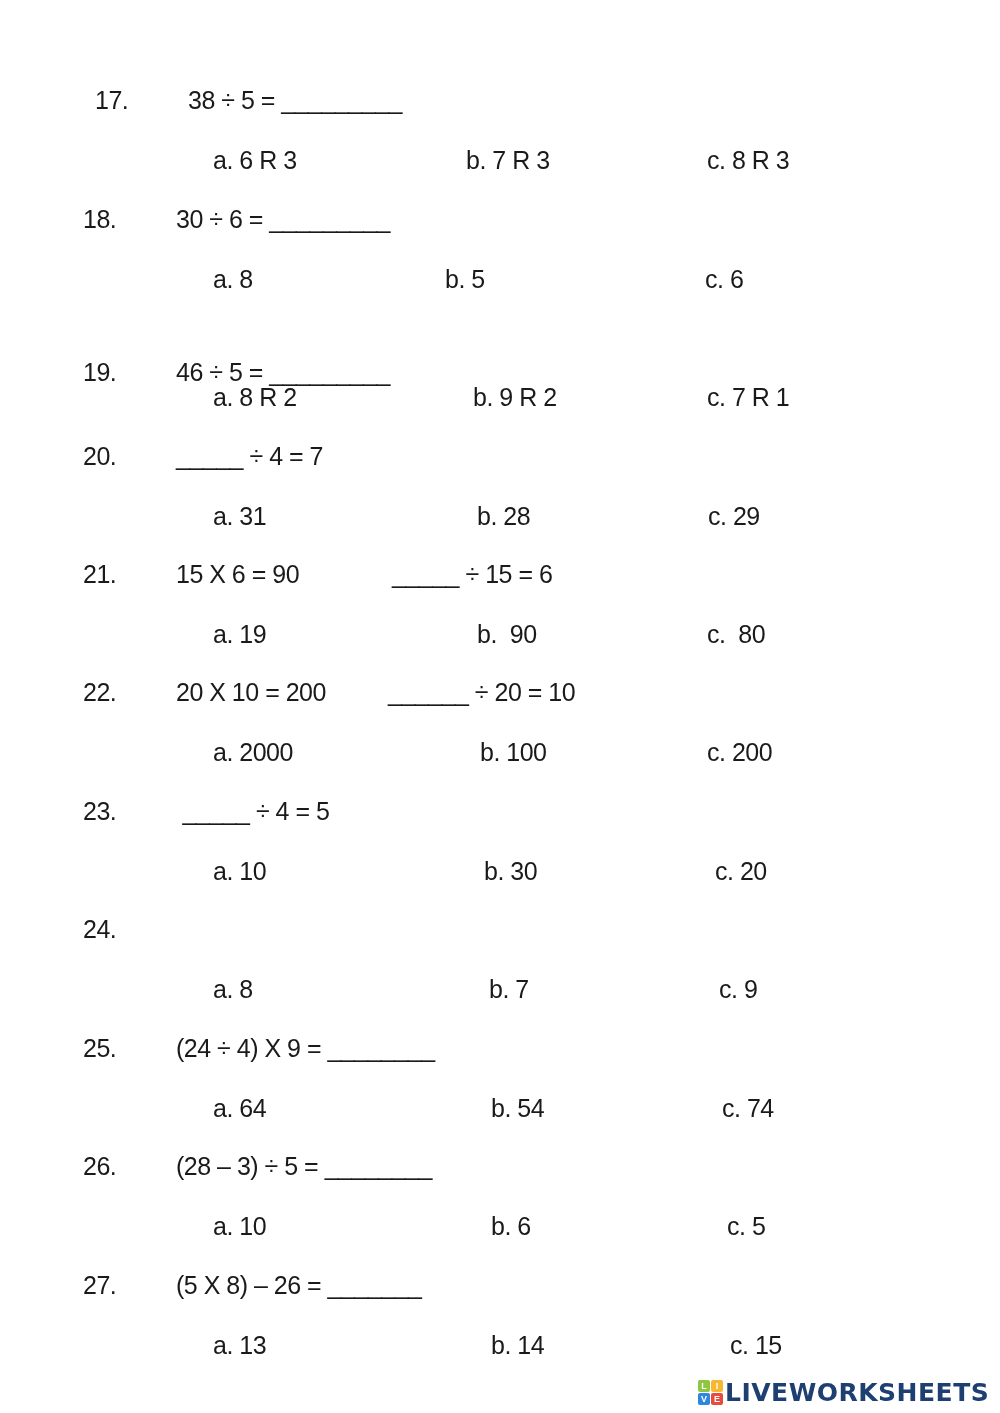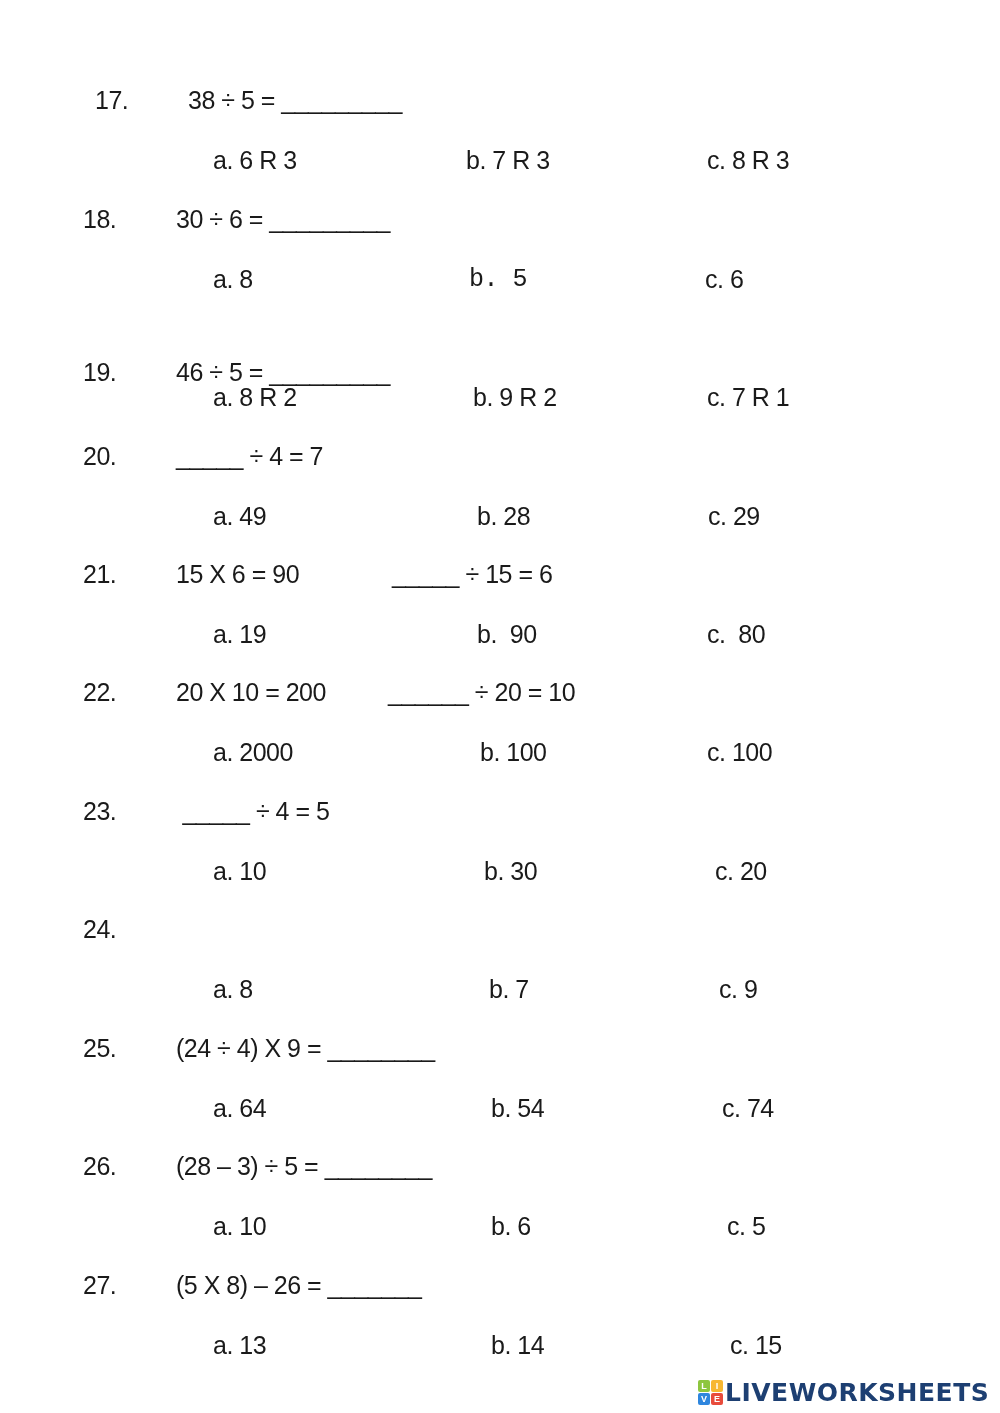--- a/index.html
+++ b/index.html
@@ -29,38 +29,38 @@
       <span class="opt" style="left: 213px;">a. 6 R 3</span>
       <span class="opt" style="left: 466px;">b. 7 R 3</span>
       <span class="opt" style="left: 707px;">c. 8 R 3</span>
     </div>
     <div class="q-row" style="top: 205px;">
       <span class="q-num">18.</span>
       <span class="q-expr">30 ÷ 6 = _________</span>
     </div>
     <div class="opt-row" style="top: 265px;">
       <span class="opt" style="left: 213px;">a. 8</span>
-      <span class="opt" style="left: 469px; font-family: Liberation Mono, monospace;">b. 5</span>
+      <span class="opt" style="left: 445px;">b. 5</span>
       <span class="opt" style="left: 705px;">c. 6</span>
     </div>
     <div class="q-row" style="top: 323px; margin-top: 35px;">
       <span class="q-num">19.</span>
       <span class="q-expr">46 ÷ 5 = _________</span>
     </div>
     <div class="opt-row" style="top: 383px;">
       <span class="opt" style="left: 213px;">a. 8 R 2</span>
       <span class="opt" style="left: 473px;">b. 9 R 2</span>
       <span class="opt" style="left: 707px;">c. 7 R 1</span>
     </div>
     <div class="q-row" style="top: 442px;">
       <span class="q-num">20.</span>
       <span class="q-expr">_____ ÷ 4 = 7</span>
     </div>
     <div class="opt-row" style="top: 502px;">
-      <span class="opt" style="left: 213px;">a. 49</span>
+      <span class="opt" style="left: 213px;">a. 31</span>
       <span class="opt" style="left: 477px;">b. 28</span>
       <span class="opt" style="left: 708px;">c. 29</span>
     </div>
     <div class="q-row" style="top: 560px;">
       <span class="q-num">21.</span>
       <span class="q-expr">15 X 6 = 90</span>
       <span class="q-expr2" style="left:392px">_____ ÷ 15 = 6</span>
     </div>
     <div class="opt-row" style="top: 620px;">
       <span class="opt" style="left: 213px;">a. 19</span>
@@ -68,21 +68,21 @@
       <span class="opt" style="left: 707px;">c.  80</span>
     </div>
     <div class="q-row" style="top: 678px;">
       <span class="q-num">22.</span>
       <span class="q-expr">20 X 10 = 200</span>
       <span class="q-expr2" style="left:388px">______ ÷ 20 = 10</span>
     </div>
     <div class="opt-row" style="top: 738px; padding-left: 40px;">
       <span class="opt" style="left: 213px;">a. 2000</span>
       <span class="opt" style="left: 480px;">b. 100</span>
-      <span class="opt" style="left: 707px;">c. 100</span>
+      <span class="opt" style="left: 707px;">c. 200</span>
     </div>
     <div class="q-row" style="top: 797px;">
       <span class="q-num">23.</span>
       <span class="q-expr"> _____ ÷ 4 = 5</span>
     </div>
     <div class="opt-row" style="top: 857px;">
       <span class="opt" style="left: 213px;">a. 10</span>
       <span class="opt" style="left: 484px;">b. 30</span>
       <span class="opt" style="left: 715px;">c. 20</span>
     </div>

